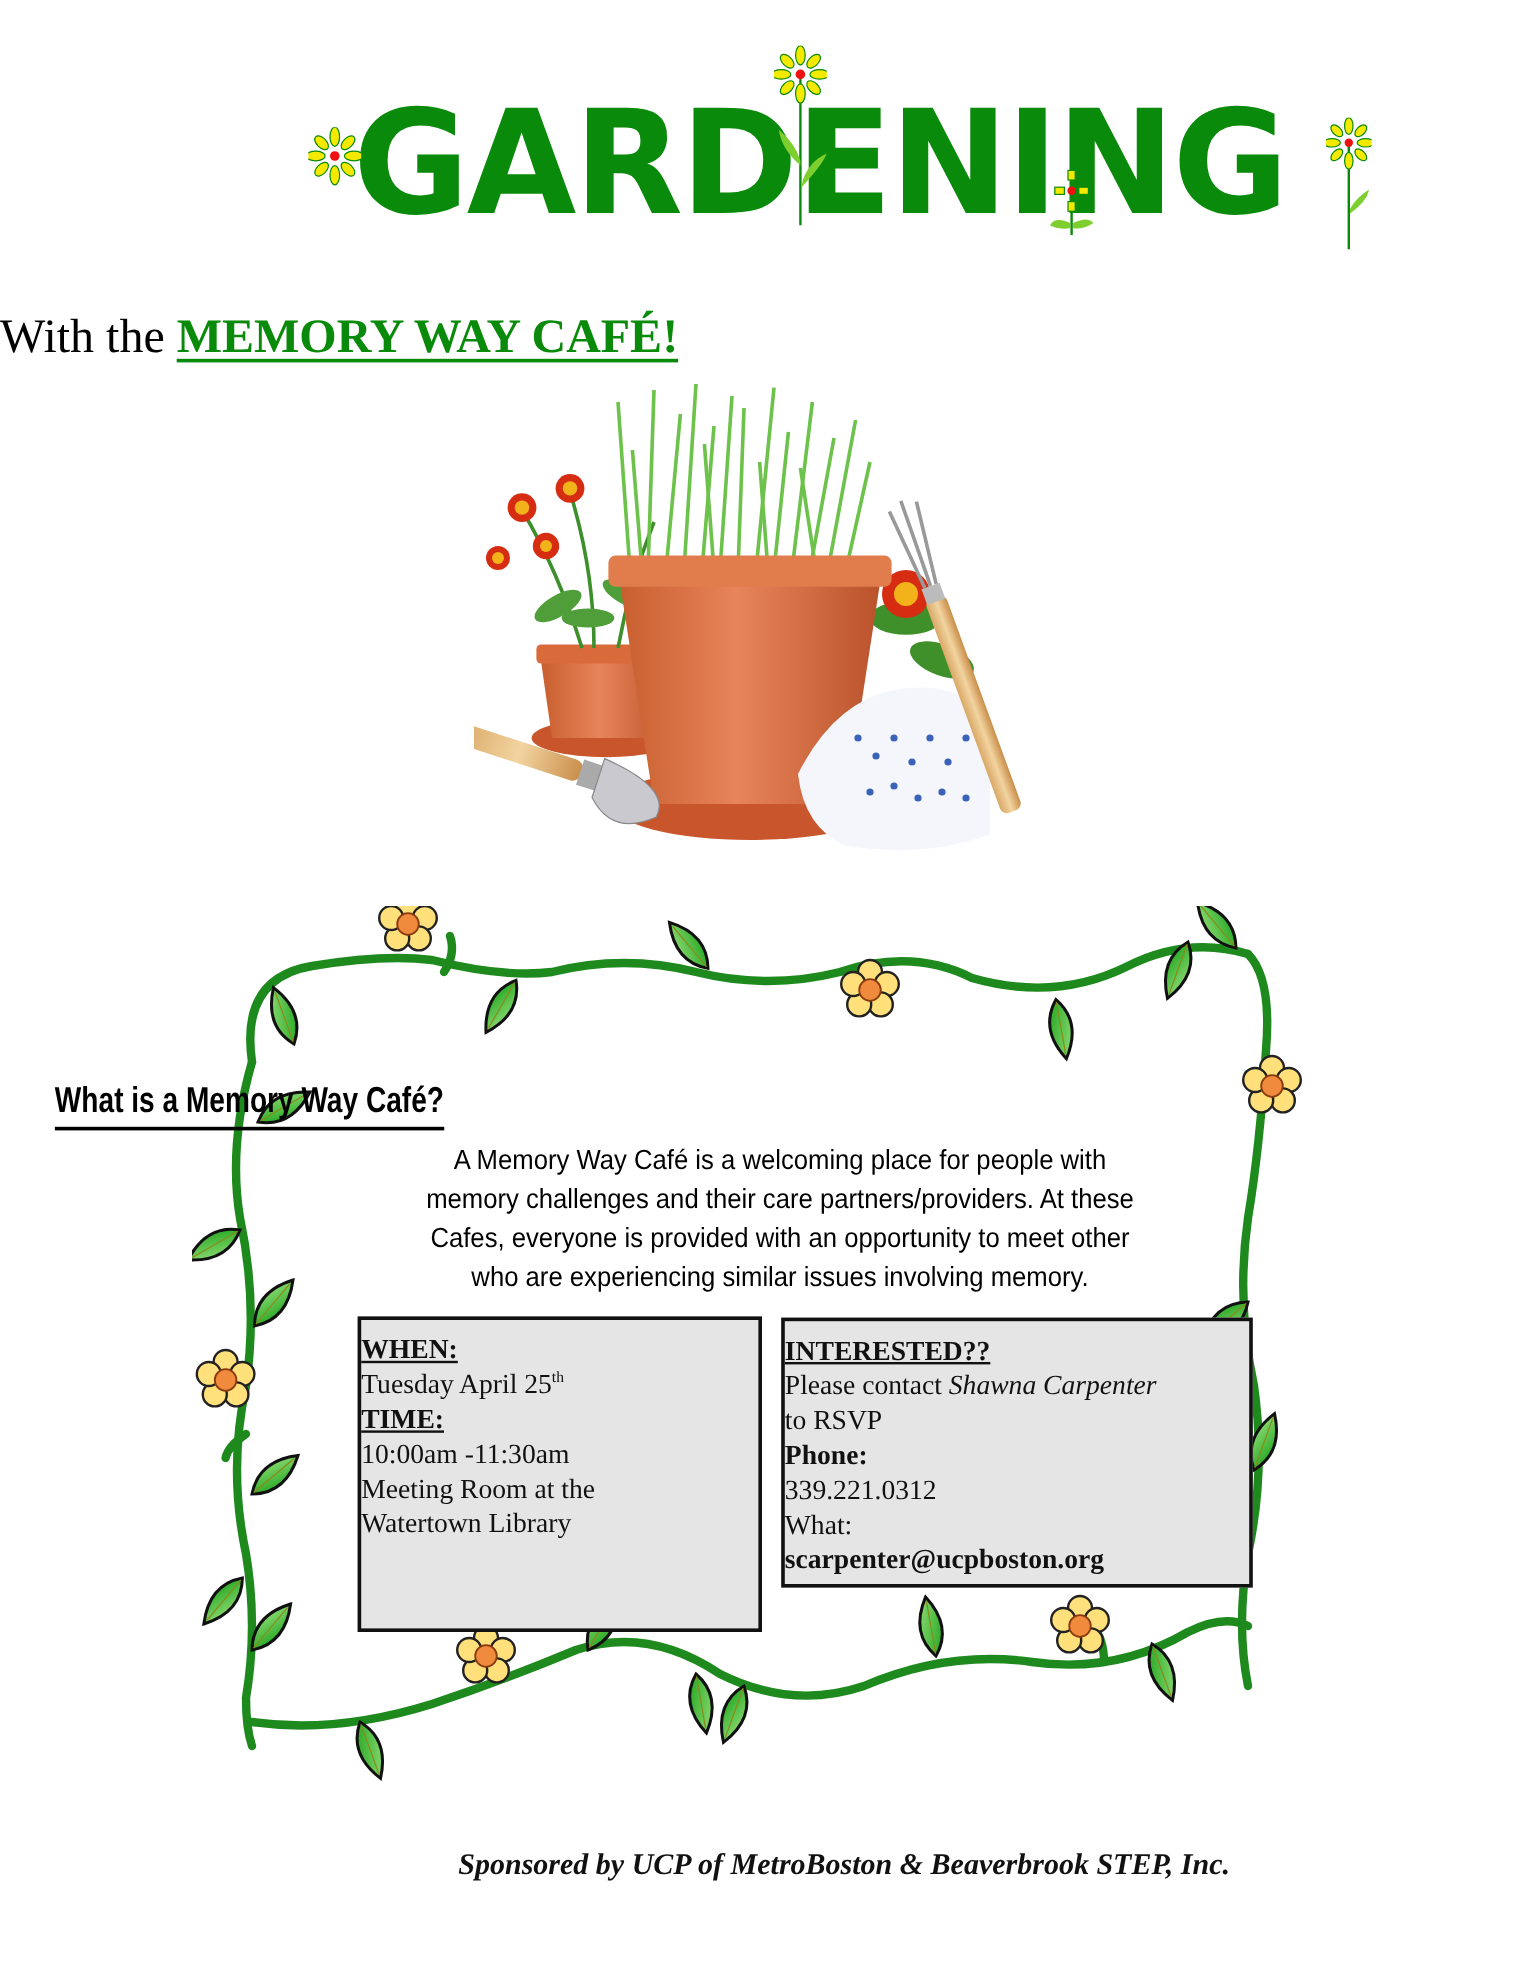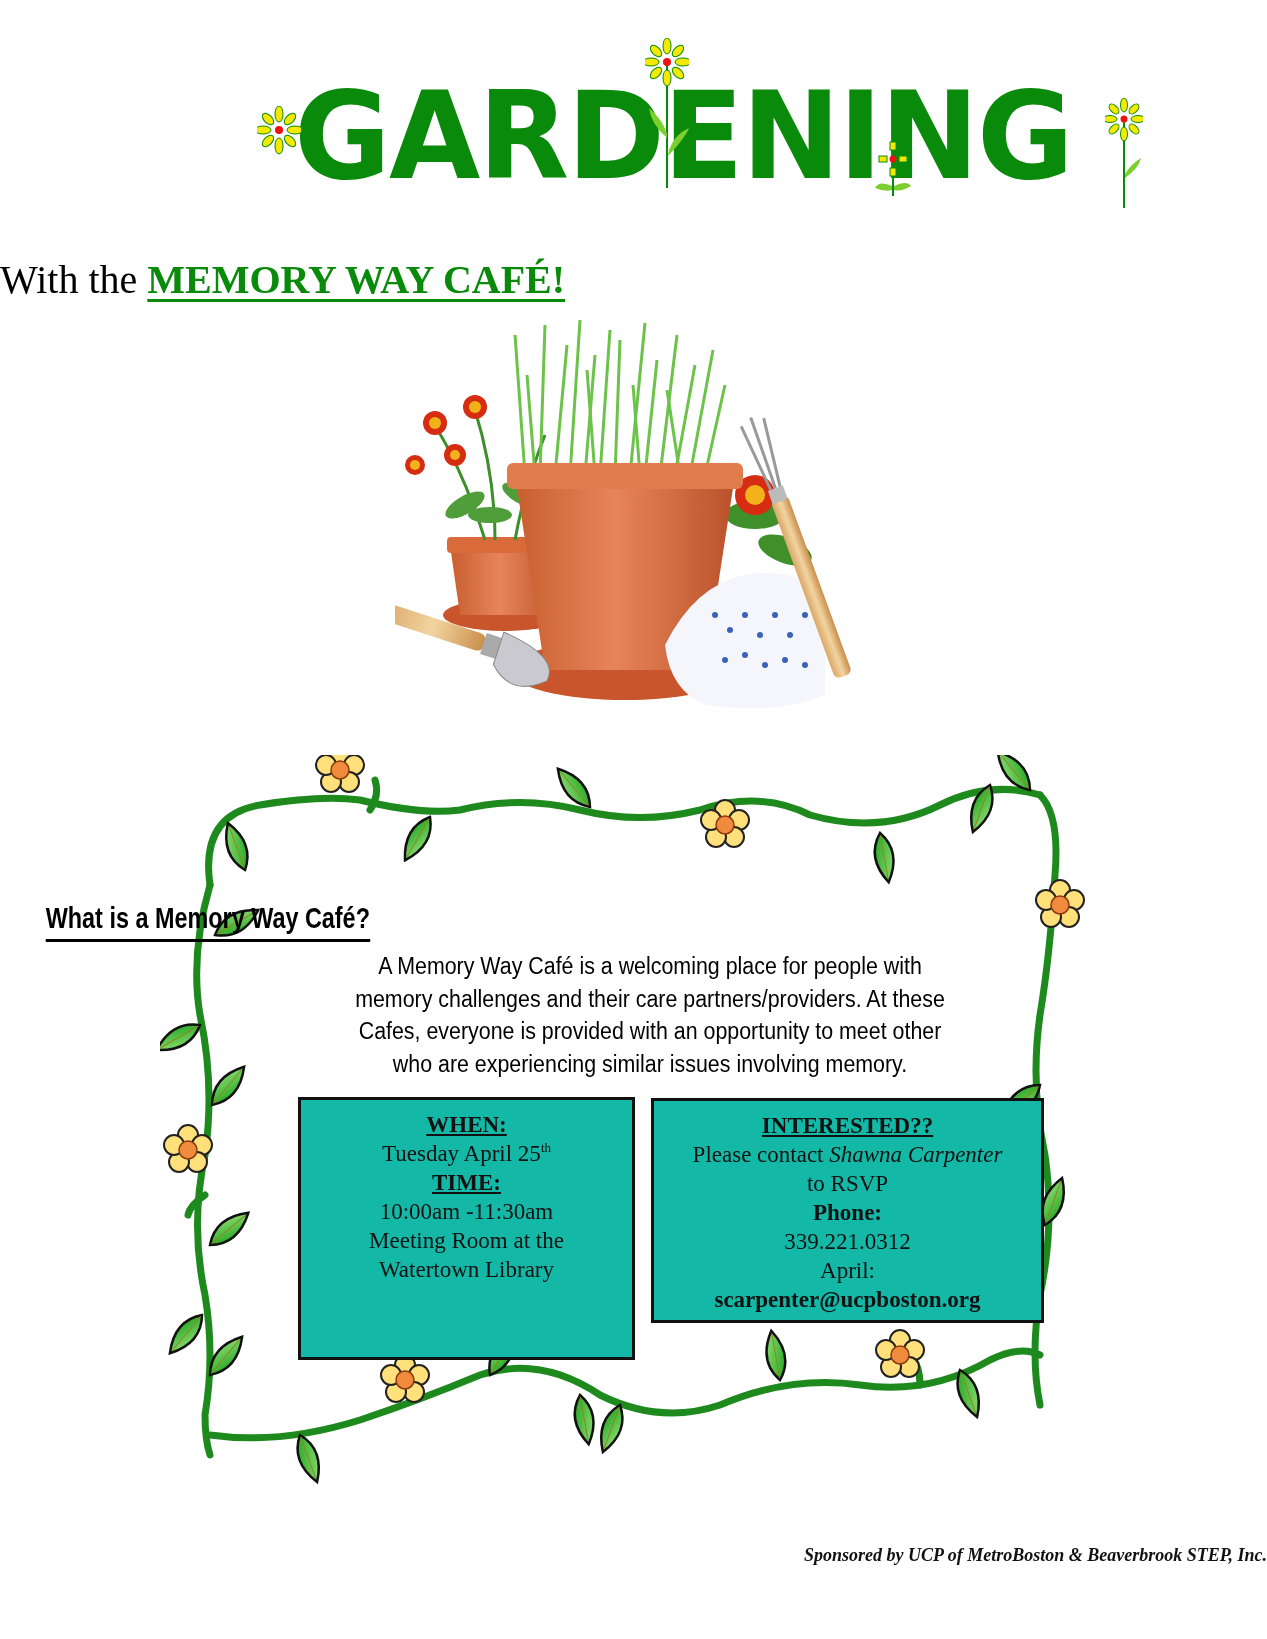--- a/index.html
+++ b/index.html
@@ -34,35 +34,35 @@
     font-size: 30px; line-height: 40px; color: #000;
   }
   .q-heading span { display: inline-block; transform: scaleX(0.78); border-bottom: 3px solid #000; padding-bottom: 1px; }
   .para {
     left: 320px; width: 660px; top: 950px; text-align: center;
     font-family: "Liberation Sans", sans-serif; font-size: 23px; line-height: 32.5px; color: #000;
   }
   .para span { display: block; transform: scaleX(0.93); white-space: nowrap; }
 
   .infobox {
-    background: #14b8a6; border: 3px solid #111; box-sizing: border-box; text-align: center;
+    background: #e5e5e5; border: 3px solid #111; box-sizing: border-box; text-align: left;
     font-family: "Liberation Serif", serif; font-size: 23px; line-height: 29px; color: #111;
     padding-top: 10px;
   }
   .infobox .line { display: block; white-space: nowrap; }
   .infobox .hdr { font-weight: bold; text-decoration: underline; }
   .infobox .b { font-weight: bold; }
   .infobox .i { font-style: italic; }
   .infobox sup { font-size: 13px; vertical-align: 9px; line-height: 0; }
   .box-when { left: 298px; top: 1097px; width: 337px; height: 263px; }
   .box-int { left: 651px; top: 1098px; width: 393px; height: 225px; }
 
   .sponsor {
-    left: 0; width: 1267px; top: 1535px; text-align: right; padding-left: 140px; box-sizing: border-box;
-    font-family: "Liberation Serif", serif; font-weight: bold; font-style: italic; font-size: 18px; line-height: 40px; color: #111;
+    left: 0; width: 1267px; top: 1535px; text-align: center; padding-left: 140px; box-sizing: border-box;
+    font-family: "Liberation Serif", serif; font-weight: bold; font-style: italic; font-size: 25px; line-height: 40px; color: #111;
   }
 </style>
 </head>
 <body>
 
 <div class="abs title-wrap">
   <div class="title-text">GARDENING</div>
 
   <svg class="flower-deco" style="left:418px;top:-2px" width="44" height="150" viewBox="0 0 44 150">
     <line x1="22" y1="24" x2="22" y2="150" stroke="#0a8a0a" stroke-width="2"></line>
@@ -314,17 +314,17 @@
   <span class="line">Meeting Room at the</span>
   <span class="line">Watertown Library</span>
 </div>
 
 <div class="abs infobox box-int">
   <span class="line hdr">INTERESTED??</span>
   <span class="line"><span>Please contact </span><span class="i">Shawna Carpenter</span></span>
   <span class="line">to RSVP</span>
   <span class="line b">Phone:</span>
   <span class="line">339.221.0312</span>
-  <span class="line">April:</span>
+  <span class="line">What:</span>
   <span class="line b">scarpenter@ucpboston.org</span>
 </div>
 
 <div class="abs sponsor">Sponsored by UCP of MetroBoston &amp; Beaverbrook STEP, Inc.</div>
 
 </body></html>

